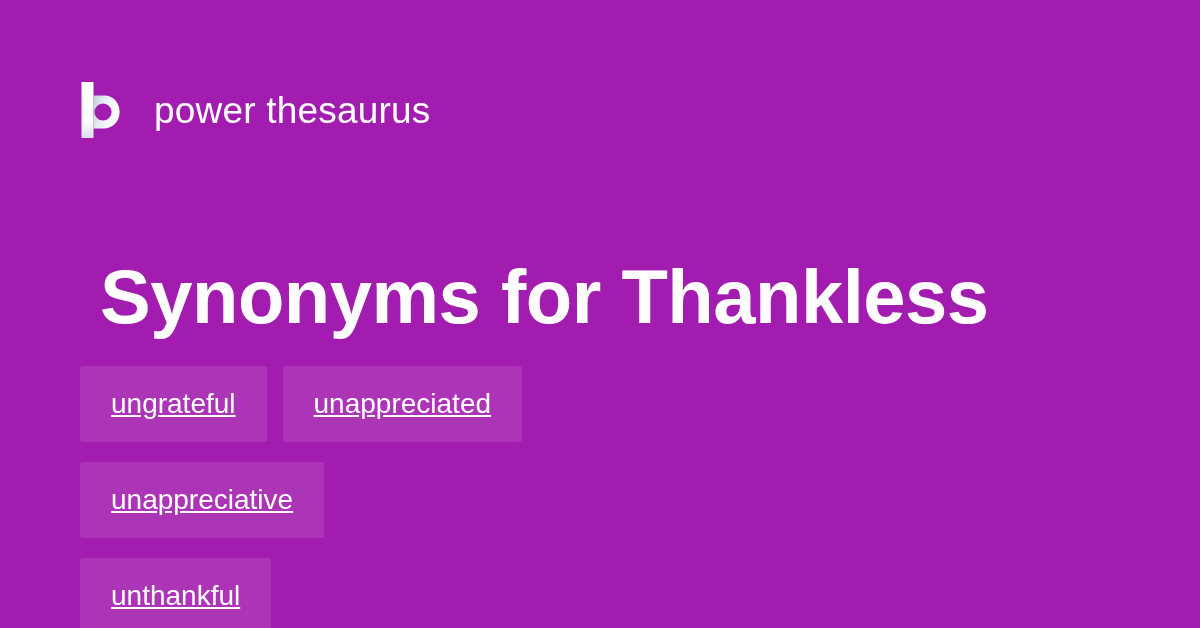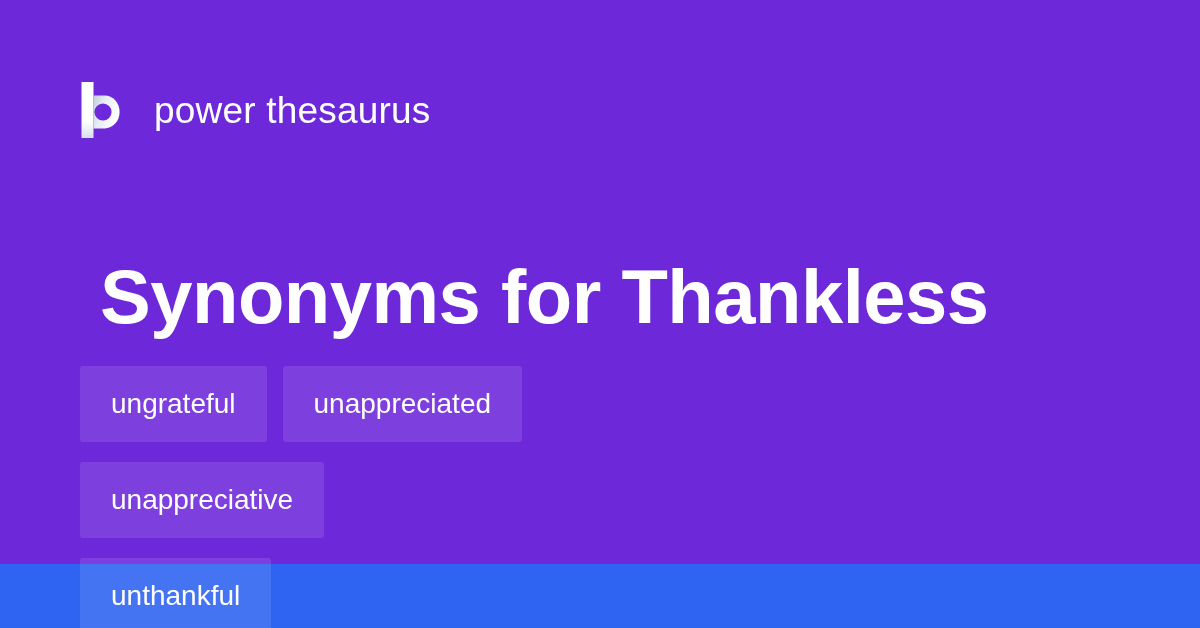--- a/index.html
+++ b/index.html
@@ -11,22 +11,22 @@
     height: 628px;
     overflow: hidden;
     background: #2f63f2;
     font-family: "Liberation Sans", sans-serif;
     -webkit-font-smoothing: antialiased;
   }
 
   #page {
     position: relative;
     width: 1200px;
-    height: 564px;
-    background: #6d28d9;
+    height: 628px;
+    background: #a21caf;
     box-sizing: border-box;
   }
 
   
   .brand {
     position: absolute;
     left: 80px;
     top: 78px;
     display: flex;
     align-items: center;
@@ -84,20 +84,21 @@
     display: flex;
     align-items: center;
     justify-content: center;
     background: rgba(255, 255, 255, 0.11);
     border-radius: 3px;
     color: #ffffff;
     font-size: 28px;
     font-weight: 400;
     line-height: 1;
     white-space: nowrap;
+    text-decoration: underline;
   }
 
   
   .chips .chip:nth-child(3) {
     margin-right: 1060px;
   }
 </style>
 </head>
 <body>
 

